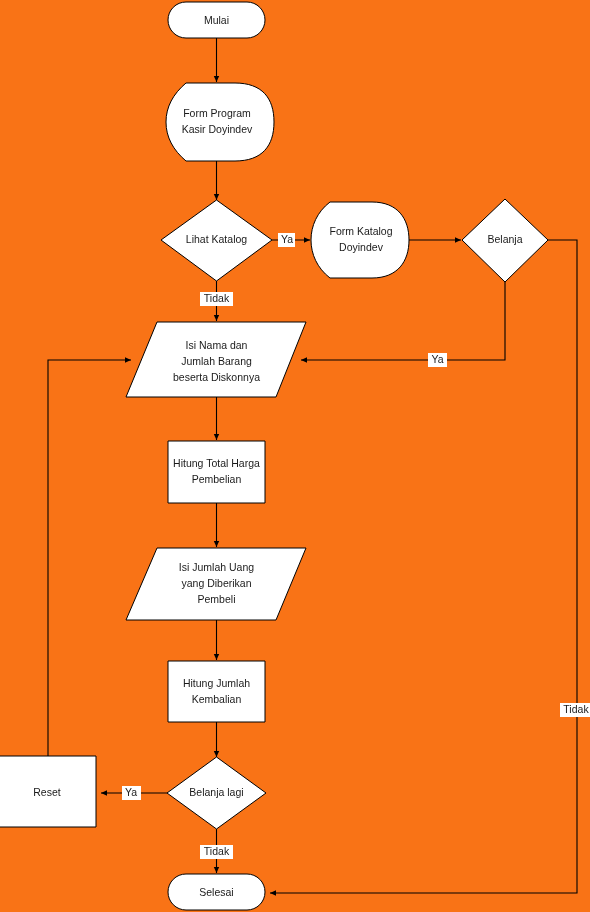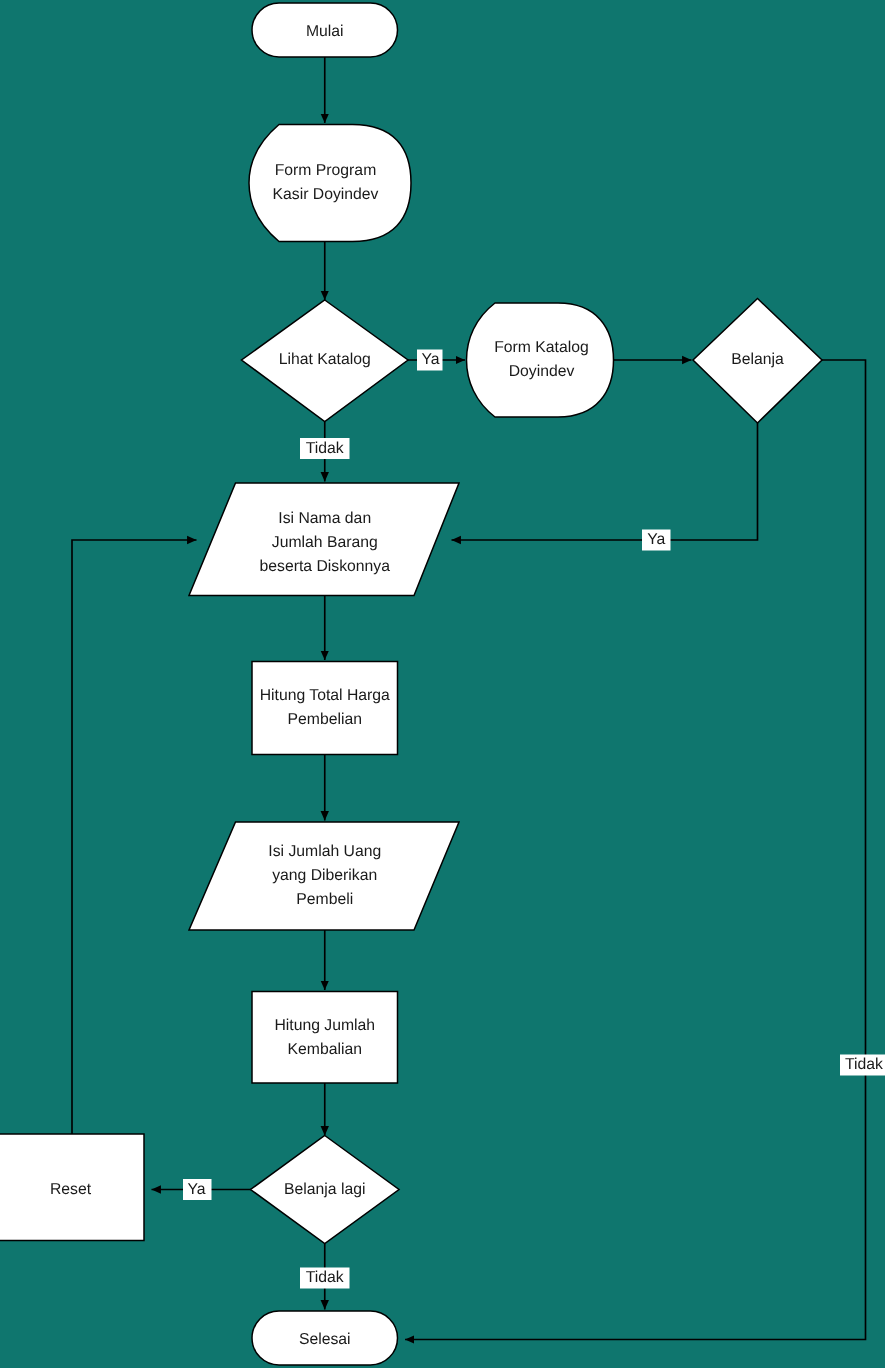--- a/index.html
+++ b/index.html
@@ -11,21 +11,21 @@
   body {
     width: 590px;
     height: 912px;
     overflow: hidden;
     font-family: "Liberation Sans", "DejaVu Sans", sans-serif;
   }
   #flowchart-root {
     position: relative;
     width: 590px;
     height: 912px;
-    background: #0f766e;
+    background: #f97316;
   }
   svg#flow-svg {
     display: block;
     width: 590px;
     height: 912px;
   }
   .shape {
     fill: #ffffff;
     stroke: #000000;
     stroke-width: 1;

